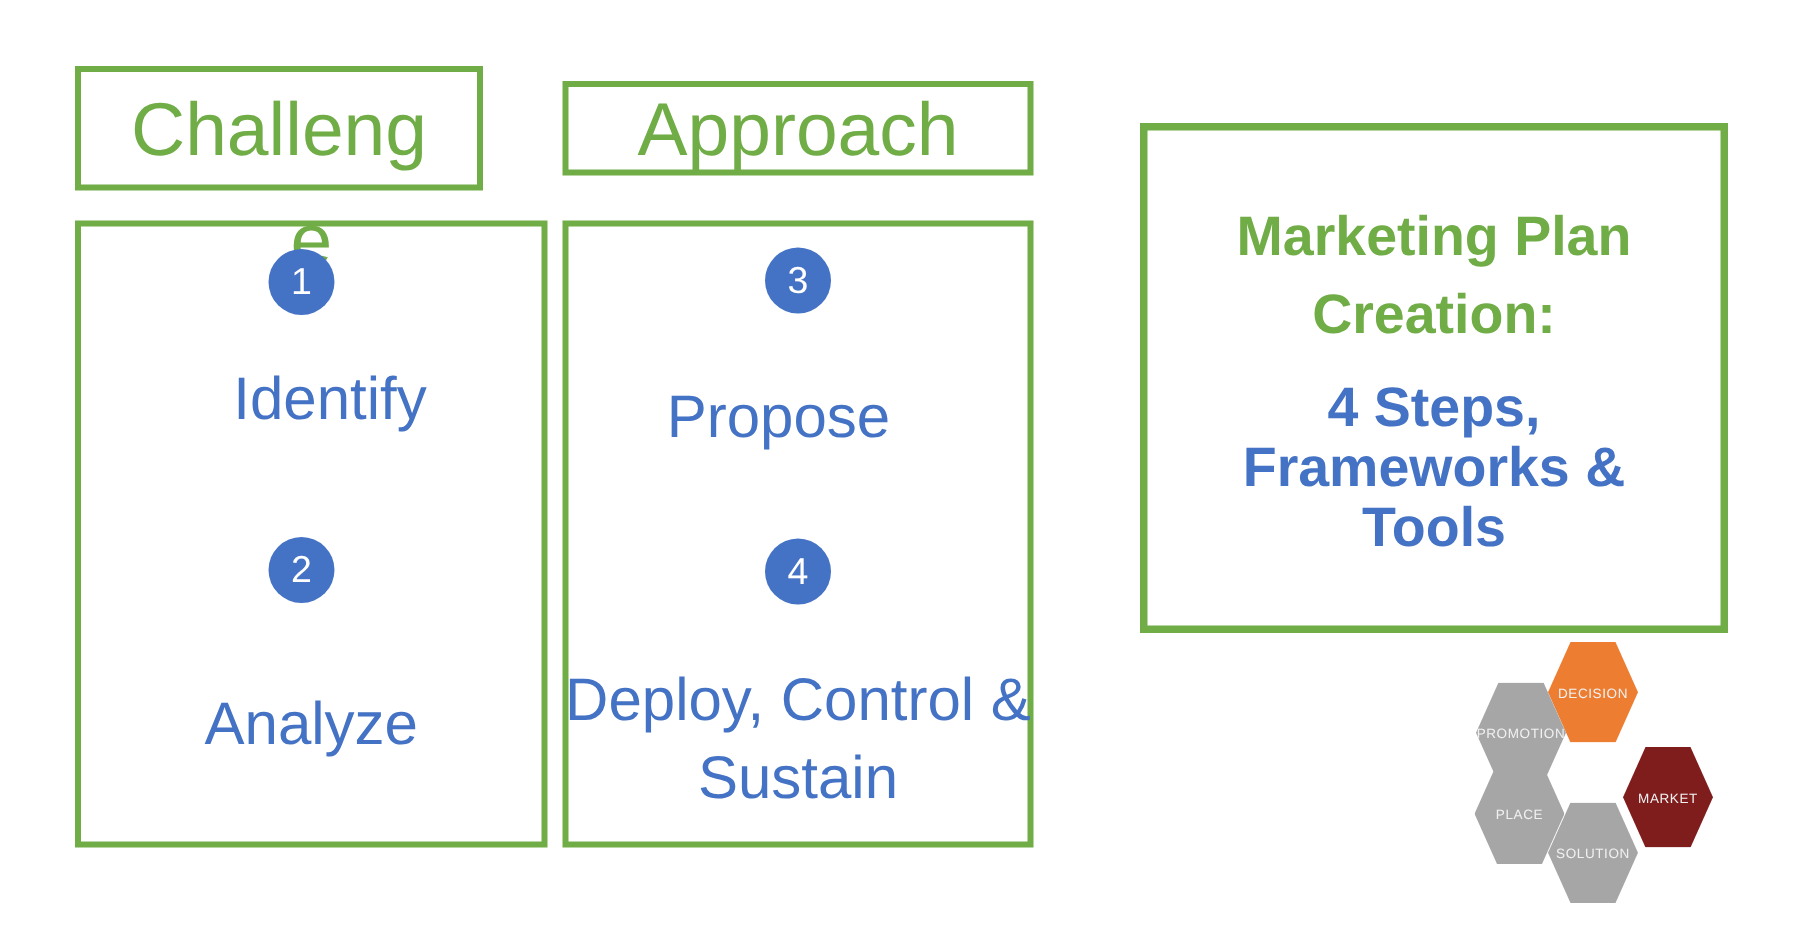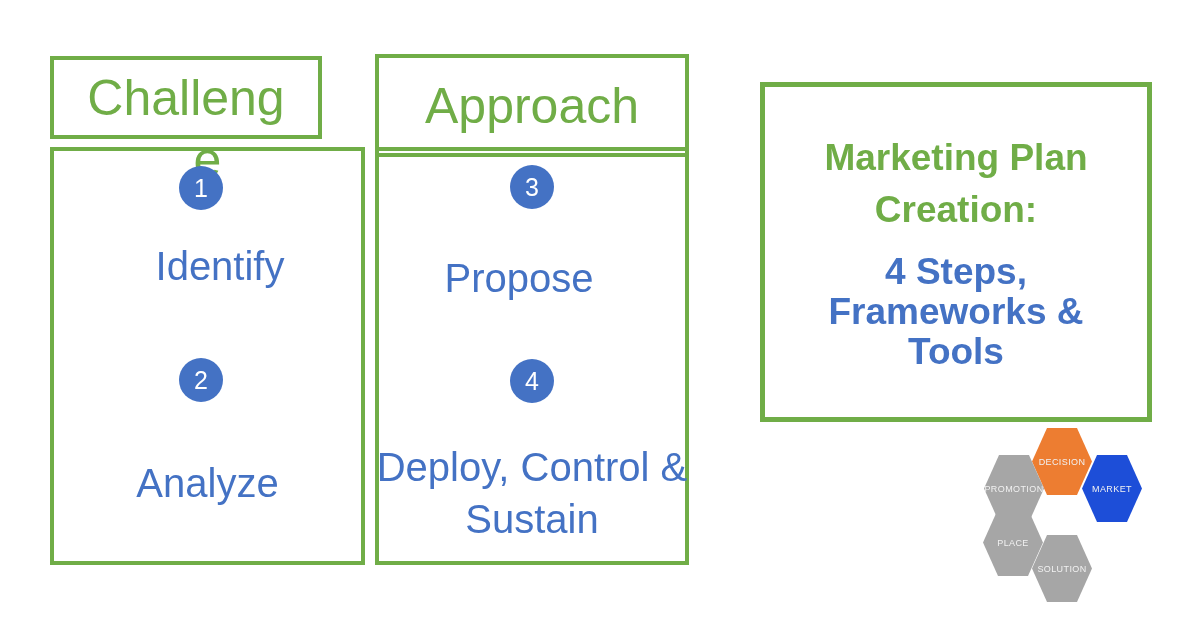--- a/index.html
+++ b/index.html
@@ -19,22 +19,22 @@
     position:absolute;
     box-sizing:border-box;
     border:4px solid var(--green);
     display:flex;align-items:center;justify-content:center;
     color:var(--green);
     font-size:50px;
     line-height:1;
     overflow:visible;
     background:#fff;
   }
-  .hdr-challenge{left:50px;top:56px;width:272px;height:83px;}
-  .hdr-approach{left:375px;top:54px;width:314px;height:103px;}
+  .hdr-challenge{left:50px;top:44px;width:272px;height:83px;}
+  .hdr-approach{left:375px;top:54px;width:314px;height:63px;}
   
   .overflow-e{
     position:absolute;
     left:50px;top:135px;width:315px;
     text-align:center;
     color:var(--green);
     font-size:50px;line-height:1;
     z-index:2;
   }
   
@@ -159,21 +159,21 @@
     <div class="title-green">Marketing Plan Creation:</div>
     <div class="title-blue">4 Steps, Frameworks &amp; Tools</div>
   </div>
 
   <div class="hex hex-decision" style="background: rgb(237, 125, 49);">
     <span>DECISION</span>
   </div>
   <div class="hex hex-promotion" style="background: rgb(166, 166, 166);">
     <span>PROMOTION</span>
   </div>
-  <div class="hex hex-market" style="background: #1d4ed8;">
+  <div class="hex hex-market" style="background: #7f1d1d; margin-top: 43px;">
     <span>MARKET</span>
   </div>
   <div class="hex hex-place" style="background: rgb(166, 166, 166);">
     <span>PLACE</span>
   </div>
   <div class="hex hex-solution" style="background: rgb(166, 166, 166);">
     <span>SOLUTION</span>
   </div>
 
 </div>

